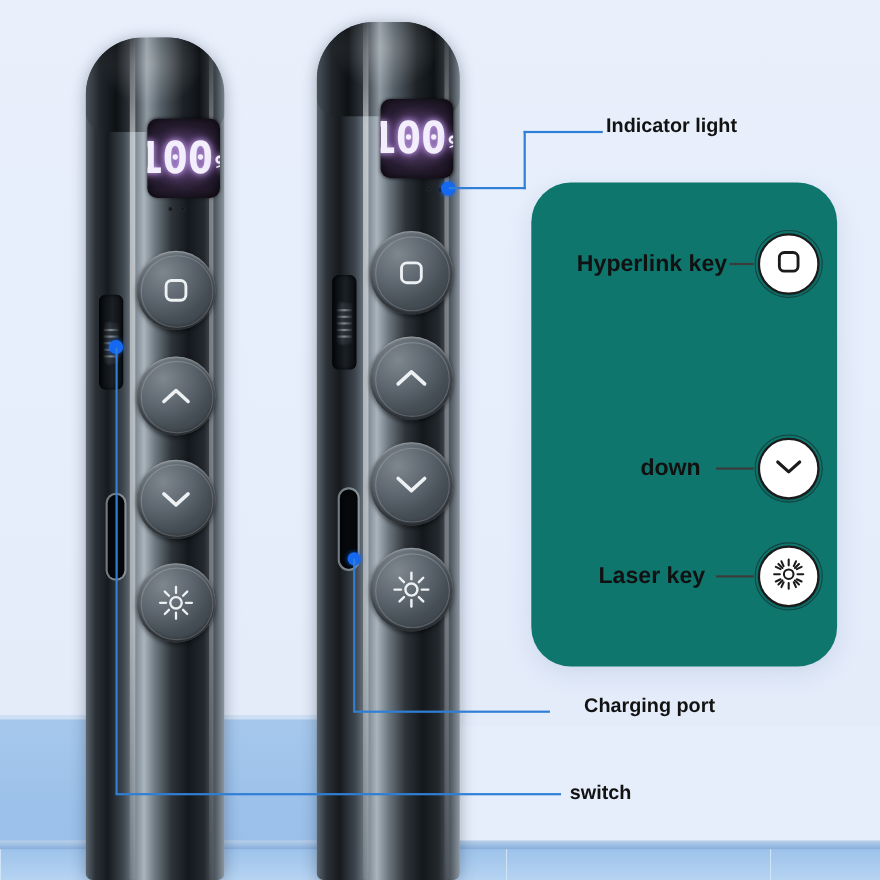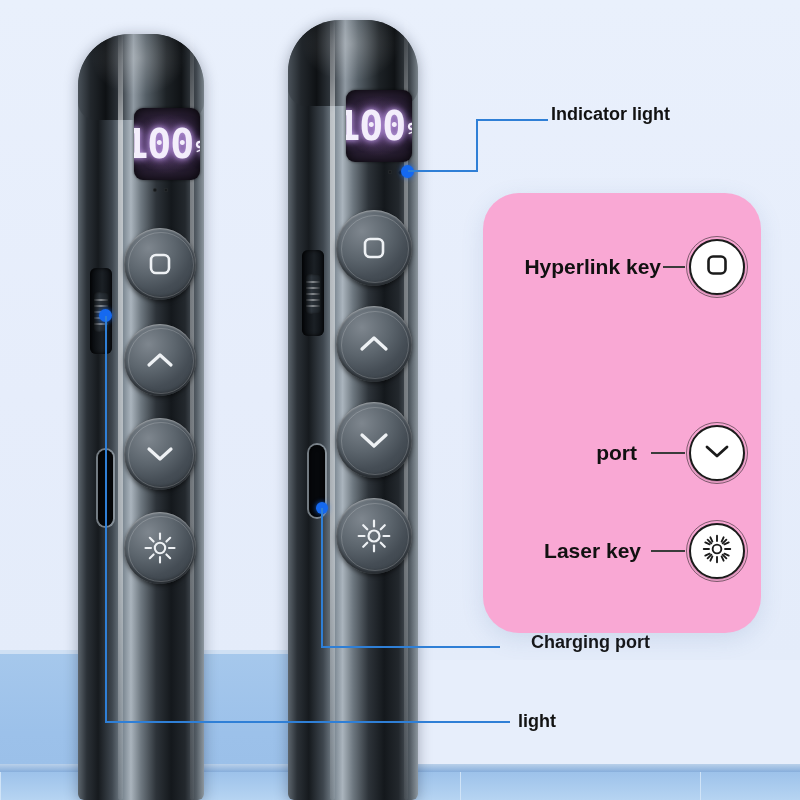--- a/index.html
+++ b/index.html
@@ -95,22 +95,22 @@
   .switch-well{position:absolute;border-radius:6px;
     background:linear-gradient(90deg,#05070a,#1b2025 55%,#0a0d11 100%);
     box-shadow:inset 0 0 4px rgba(0,0,0,.9);}
 
   
   .port{position:absolute;border-radius:10px;
     background:#06080b;
     box-shadow:inset 0 0 5px rgba(0,0,0,.95), 0 0 0 2px rgba(190,200,210,.55);}
 
   
-  .panel{position:absolute;background:#f9a8d4;border-radius:36px;
-    box-shadow:0 6px 22px rgba(90,120,170,.16);margin-top:27px;}
+  .panel{position:absolute;background:#0f766e;border-radius:36px;
+    box-shadow:0 6px 22px rgba(90,120,170,.16);}
   .panel-row{position:absolute;display:flex;align-items:center;}
   .panel-label{font-size:21px;color:#111;font-weight:600;white-space:nowrap;
     text-align:right;font-family:"Liberation Sans",sans-serif;}
   .panel-dash{height:2px;background:#3b3b3b;}
   .key-circle{border-radius:50%;background:#fff;border:2.5px solid #1b1b1b;
     box-shadow:0 0 0 1.5px #fff inset, 0 1px 2px rgba(0,0,0,.25);
     display:flex;align-items:center;justify-content:center;position:relative;}
   .key-circle::after{content:"";position:absolute;left:-5px;top:-5px;right:-5px;bottom:-5px;
     border-radius:50%;border:1.5px solid rgba(25,25,25,.55);}
 
@@ -281,39 +281,39 @@
   <div class="callout-text" style="left:551px;top:104px;">Indicator light</div>
 
   <div class="lead-dot" style="left:316px;top:502px;width:12px;height:12px;"></div>
   <div class="lead lead-v" style="left:321px;top:508px;height:139px;"></div>
   <div class="lead lead-h" style="left:321px;top:646px;width:179px;"></div>
   <div class="callout-text" style="left:531px;top:642px;transform:translateY(-50%);">Charging port</div>
 
   <div class="lead-dot" style="left:99px;top:309px;width:13px;height:13px;"></div>
   <div class="lead lead-v" style="left:105px;top:316px;height:406px;"></div>
   <div class="lead lead-h" style="left:105px;top:721px;width:405px;"></div>
-  <div class="callout-text" style="left:518px;top:721px;transform:translateY(-50%);">light</div>
+  <div class="callout-text" style="left:518px;top:721px;transform:translateY(-50%);">switch</div>
 
   <div class="panel" style="left:483px;top:166px;width:278px;height:440px;">
 
     <div class="panel-row" style="left:-8px;top:46px;width:270px;justify-content:flex-end;">
       <span class="panel-label">Hyperlink key</span>
       <span class="panel-dash" style="width:22px;margin:0 4px 0 2px;"></span>
       <span class="key-circle" style="width:52px;height:52px;">
         <span>
           <svg width="28" height="28" viewBox="0 0 28 28">
             <rect x="5.5" y="5.5" width="17" height="17" rx="4.5" ry="4.5" fill="none" stroke="#1b1b1b" stroke-width="2.6"></rect>
           </svg>
         </span>
       </span>
     </div>
 
 
     <div class="panel-row" style="left:-8px;top:232px;width:270px;justify-content:flex-end;">
-      <span class="panel-label">port</span>
+      <span class="panel-label">down</span>
       <span class="panel-dash" style="width:34px;margin:0 4px 0 14px;"></span>
       <span class="key-circle" style="width:52px;height:52px;">
         <span>
           <svg width="30" height="22" viewBox="0 0 30 22">
             <polyline points="5,7 15,16 25,7" fill="none" stroke="#1b1b1b" stroke-width="2.8" stroke-linecap="round" stroke-linejoin="round"></polyline>
           </svg>
         </span>
       </span>
     </div>
 

